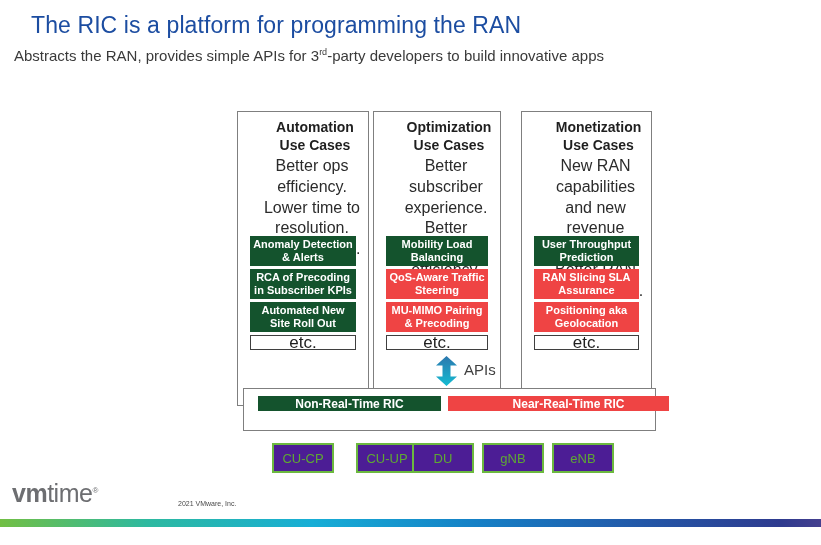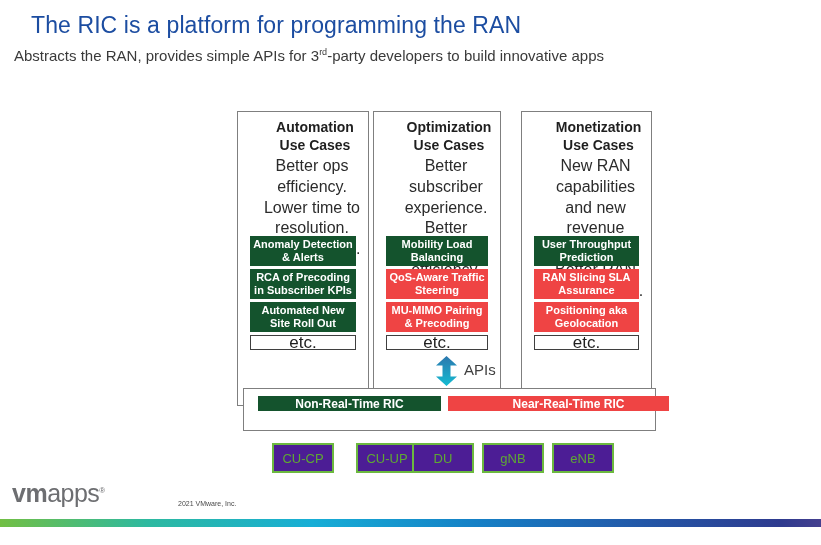--- a/index.html
+++ b/index.html
@@ -129,17 +129,17 @@
     <div class="ric-box ric-nonrt navy">Non-Real-Time RIC</div>
     <div class="ric-box ric-nearrt cyan">Near-Real-Time RIC</div>
   </div>
 
   <div class="ran-node rn0">CU-CP</div>
   <div class="ran-node rn1">CU-UP</div>
   <div class="ran-node rn3">gNB</div>
   <div class="ran-node rn2">DU</div>
   <div class="ran-node rn4">eNB</div>
 
-  <div class="logo"><span class="vm">vm</span><span>apps</span><span class="reg">®</span></div>
+  <div class="logo"><span class="vm">vm</span><span>time</span><span class="reg">®</span></div>
   <div class="copyright">2021 VMware, Inc.</div>
   <div class="grad-bar"></div>
 
 </div>
 
 </body></html>

